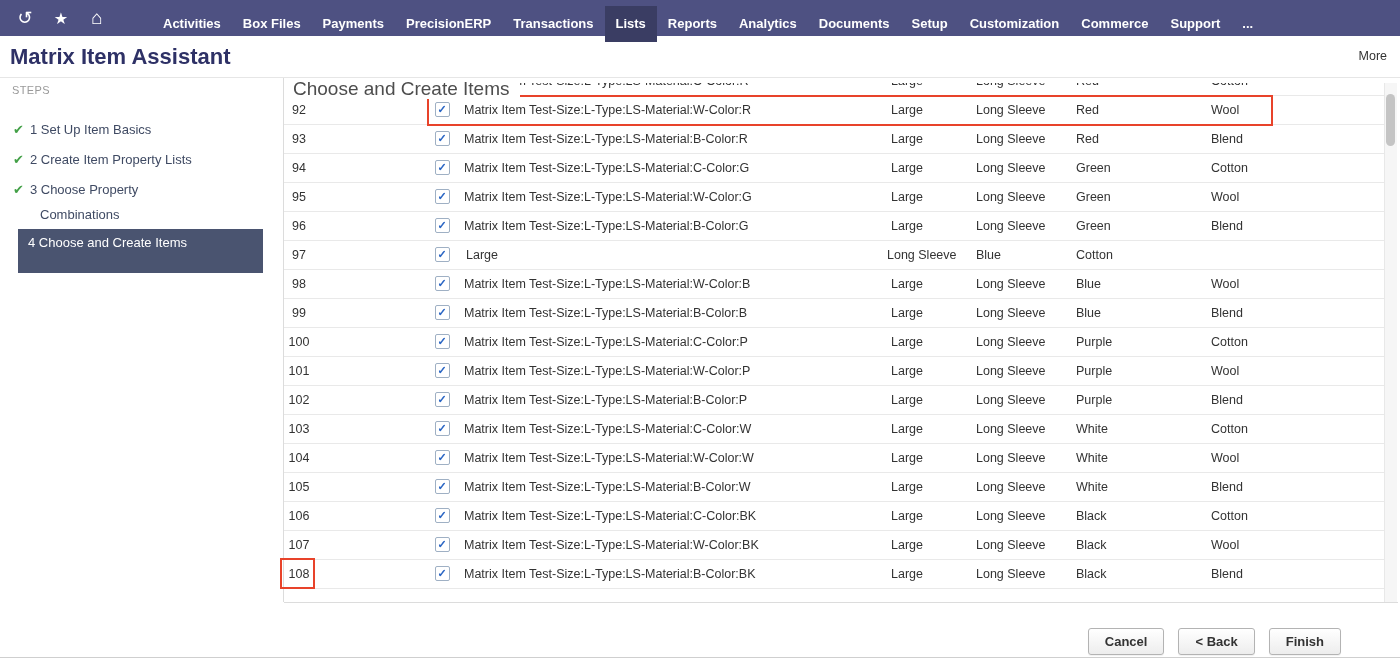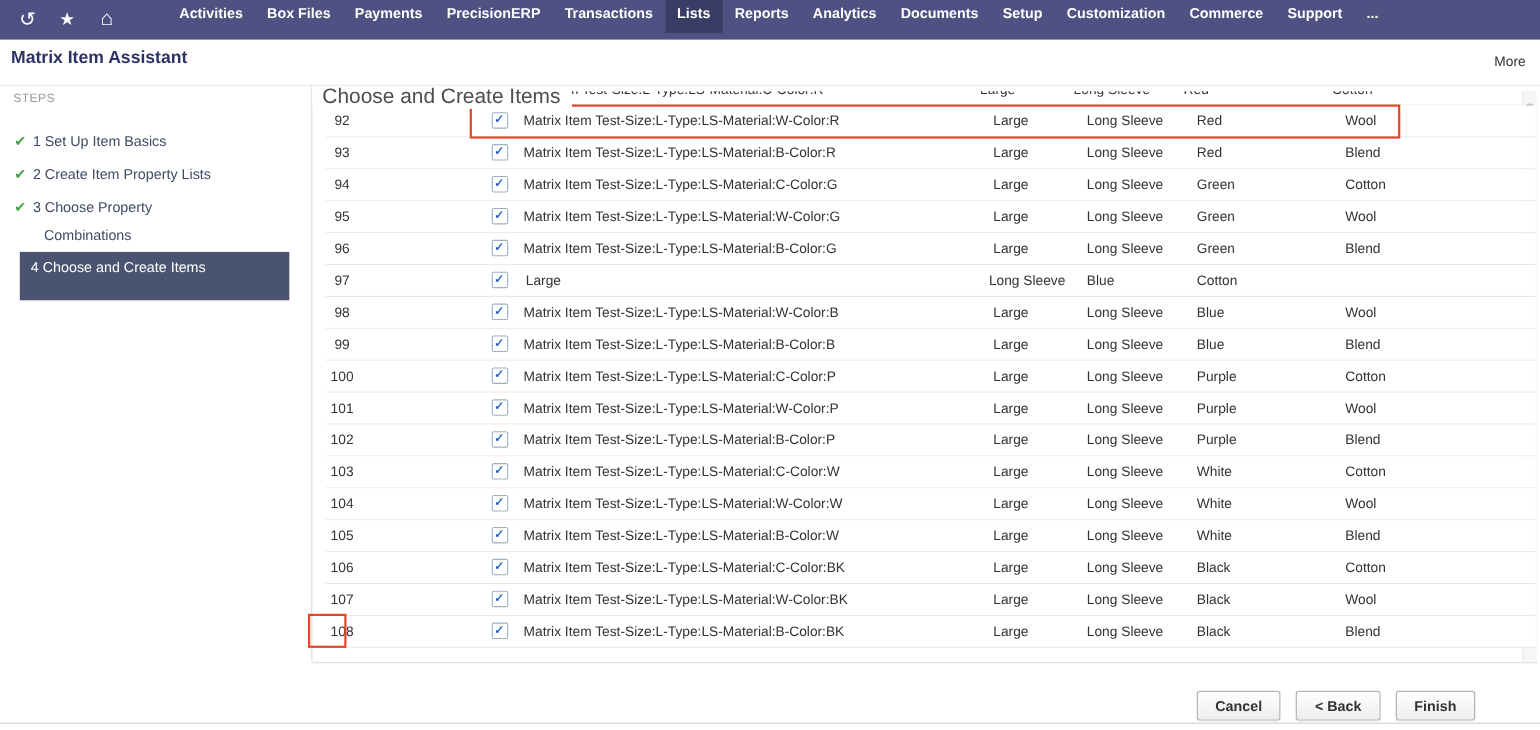--- a/index.html
+++ b/index.html
@@ -7,46 +7,46 @@
     width:1400px;height:664px;position:relative;overflow:hidden;
     font-family:"Liberation Sans",sans-serif;background:#fff;
   }
   
   .topnav{position:absolute;left:0;top:0;width:1400px;height:36px;background:#4e5182;display:flex;align-items:center;}
   .nav-icons{display:flex;align-items:center;padding-left:10px;gap:6px;height:36px;}
   .nav-icon{color:#fff;width:30px;text-align:center;cursor:pointer;}
   .nav-icon.history{font-size:18px;}
   .nav-icon.star{font-size:16px;}
   .nav-icon.home{font-size:19px;}
-  .nav-menu{display:flex;align-items:flex-end;height:24px;margin-left:40px;}
+  .nav-menu{display:flex;align-items:flex-start;height:24px;margin-left:40px;}
   .nav-item{color:#fff;font-size:13px;font-weight:700;line-height:36px;padding:0 11px;white-space:nowrap;cursor:pointer;}
   .nav-item.active{background:#3a3d63;}
   
-  .page-title{position:absolute;left:10px;top:44px;font-size:16px;font-weight:700;color:#2e3166;}
+  .page-title{position:absolute;left:10px;top:44px;font-size:22px;font-weight:700;color:#2e3166;}
   .more-link{position:absolute;right:13px;top:49px;font-size:12.5px;color:#333;cursor:pointer;margin-left:27px;}
   
   .hr-top{position:absolute;left:0;top:77px;width:1400px;height:1px;background:#e6e6e6;}
   .v-divider{position:absolute;left:283px;top:78px;width:1px;height:524px;background:#dcdcdc;}
   .hr-table-bottom{position:absolute;left:284px;top:602px;width:1114px;height:1px;background:#dcdcdc;}
   .hr-bottom{position:absolute;left:0;top:657px;width:1400px;height:1px;background:#cfcfcf;}
   
   .steps-label{position:absolute;left:12px;top:84px;font-size:11px;color:#9a9a9a;letter-spacing:.4px;}
   .steps-list{position:absolute;left:0;top:114px;width:283px;}
   .step-line{height:30px;line-height:30px;padding-left:13px;cursor:pointer;}
   .step-line.cont{height:24px;line-height:20px;padding-left:40px;}
   .step-check{color:#43a047;font-size:13px;margin-right:6px;}
   .step-text{font-size:13px;color:#3f4a63;}
   .step-active{margin:1px 20px 0 18px;background:#4a5470;color:#fff;font-size:13px;height:44px;line-height:27px;padding-left:10px;cursor:pointer;}
   
   .main-heading{position:absolute;left:284px;top:79px;height:20px;line-height:20px;background:#fff;z-index:5;
     font-size:19px;color:#4d4d4d;padding:0 10px 0 9px;white-space:nowrap;}
   
   .partial-clip{position:absolute;left:284px;top:83px;width:1100px;height:13px;overflow:hidden;z-index:1;}
   .partial-clip .t-row{margin-top:-16px;}
-  .table-body{position:absolute;left:296px;top:96px;width:1100px;z-index:1;}
+  .table-body{position:absolute;left:284px;top:96px;width:1100px;z-index:1;}
   .t-row{display:grid;grid-template-columns:30px 110px 36px 425px 89px 100px 135px auto;
     height:29px;line-height:28px;border-bottom:1px solid #e9e9e9;box-sizing:border-box;
     font-size:12.5px;color:#333;background:#fff;}
   .c{overflow:hidden;white-space:nowrap;}
   .c.num{text-align:center;}
   .c.check{text-align:center;}
   .cb{display:inline-block;width:13px;height:13px;border:1px solid #9fb0c4;border-radius:2px;background:#fff;
     color:#2b66c4;font-size:11px;line-height:13px;font-weight:700;vertical-align:middle;margin-top:-2px;cursor:pointer;}
   .c.name{padding-left:4px;}
   .c.size{padding-left:6px;}

